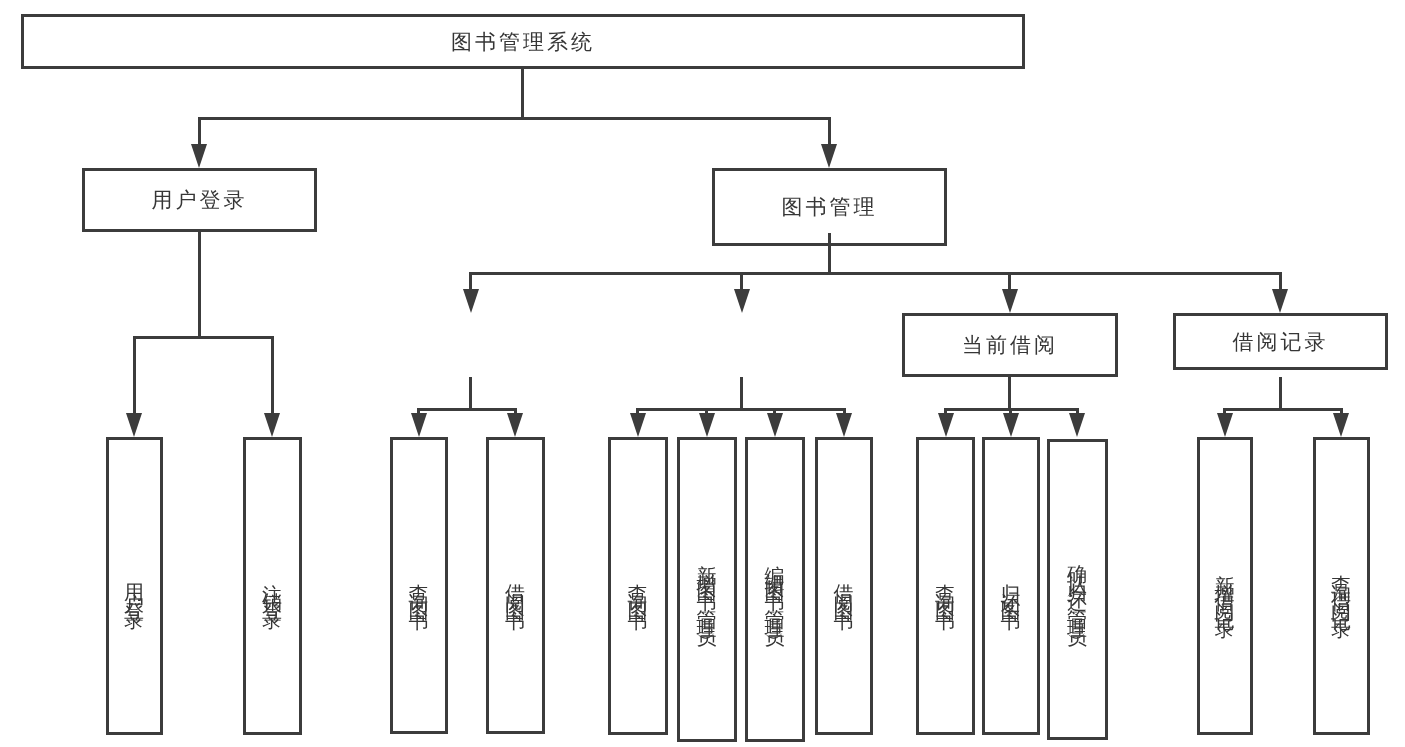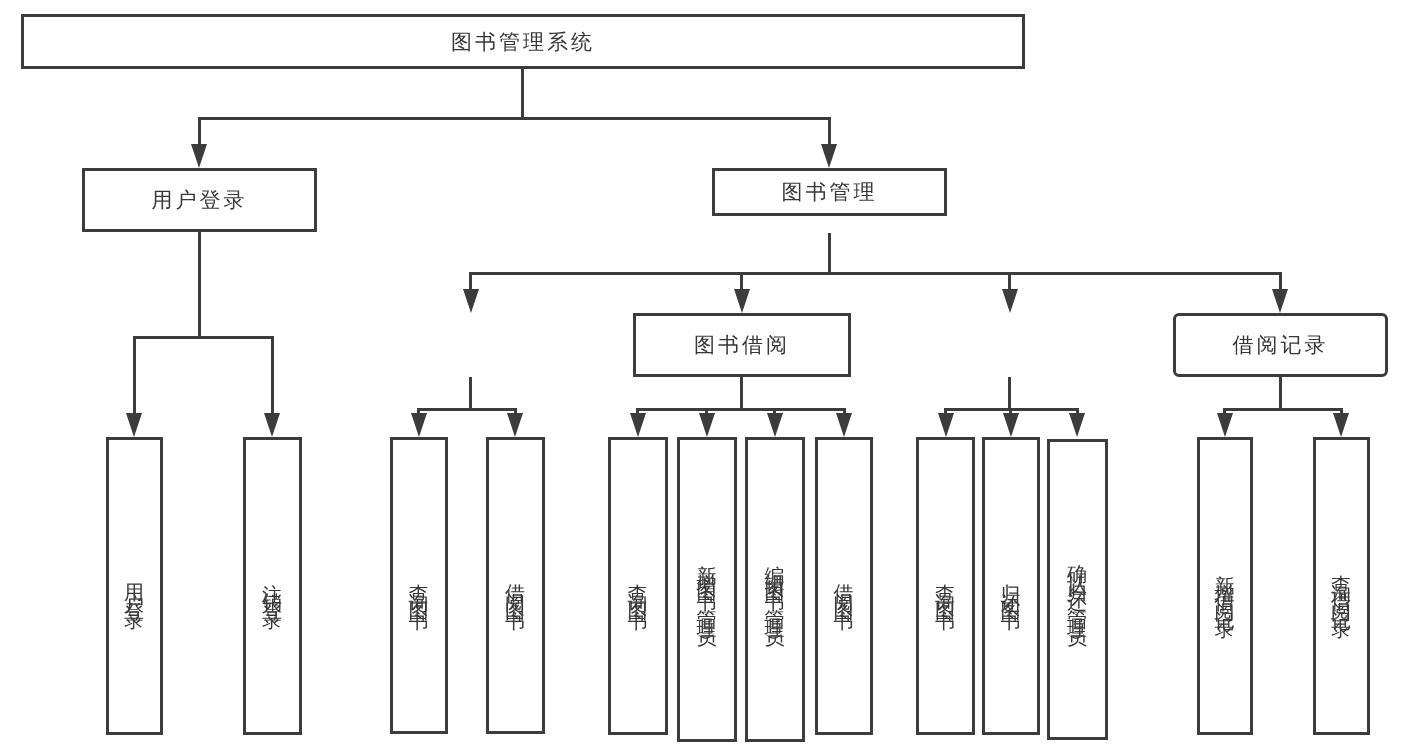--- a/index.html
+++ b/index.html
@@ -85,21 +85,21 @@
   <div class="v" style="left:521px;top:69px;height:48px;"></div>
   <div class="h" style="left:198px;top:117px;width:633px;"></div>
   <div class="v" style="left:198px;top:117px;height:29px;"></div>
   <div class="arrow" style="left:191px;top:144px;"></div>
   <div class="v" style="left:828px;top:117px;height:29px;"></div>
   <div class="arrow" style="left:821px;top:144px;"></div>
 
   <div class="node" style="left:82px;top:168px;width:235px;height:64px;">
     <span class="hlabel">用户登录</span>
   </div>
-  <div class="node" style="left:712px;top:168px;width:235px;height:48px;">
+  <div class="node" style="left:712px;top:168px;width:235px;height:78px;">
     <span class="hlabel">图书管理</span>
   </div>
 
   <div class="v" style="left:198px;top:232px;height:104px;"></div>
   <div class="h" style="left:133px;top:336px;width:141px;"></div>
   <div class="v" style="left:133px;top:336px;height:77px;"></div>
   <div class="arrow" style="left:126px;top:413px;"></div>
   <div class="v" style="left:271px;top:336px;height:77px;"></div>
   <div class="arrow" style="left:264px;top:413px;"></div>
 
@@ -107,24 +107,24 @@
   <div class="h" style="left:469px;top:272px;width:813px;"></div>
   <div class="v" style="left:469px;top:272px;height:19px;"></div>
   <div class="arrow" style="left:463px;top:289px;"></div>
   <div class="v" style="left:740px;top:272px;height:19px;"></div>
   <div class="arrow" style="left:734px;top:289px;"></div>
   <div class="v" style="left:1008px;top:272px;height:19px;"></div>
   <div class="arrow" style="left:1002px;top:289px;"></div>
   <div class="v" style="left:1279px;top:272px;height:19px;"></div>
   <div class="arrow" style="left:1272px;top:289px;"></div>
 
-  <div class="node" style="left:633px;top:313px;width:218px;height:64px;">
-    <span class="hlabel">图书借阅</span>
-  </div>
-  <div class="node" style="left:1173px;top:313px;width:215px;height:64px;border-radius:6px;">
+  <div class="node" style="left:902px;top:313px;width:216px;height:64px;">
+    <span class="hlabel">当前借阅</span>
+  </div>
+  <div class="node" style="left:1173px;top:313px;width:215px;height:57px;">
     <span class="hlabel">借阅记录</span>
   </div>
 
   <div class="v" style="left:469px;top:377px;height:31px;"></div>
   <div class="h" style="left:417px;top:408px;width:100px;"></div>
   <div class="v" style="left:417px;top:408px;height:6px;"></div>
   <div class="arrow" style="left:411px;top:413px;"></div>
   <div class="v" style="left:514px;top:408px;height:6px;"></div>
   <div class="arrow" style="left:507px;top:413px;"></div>
 

